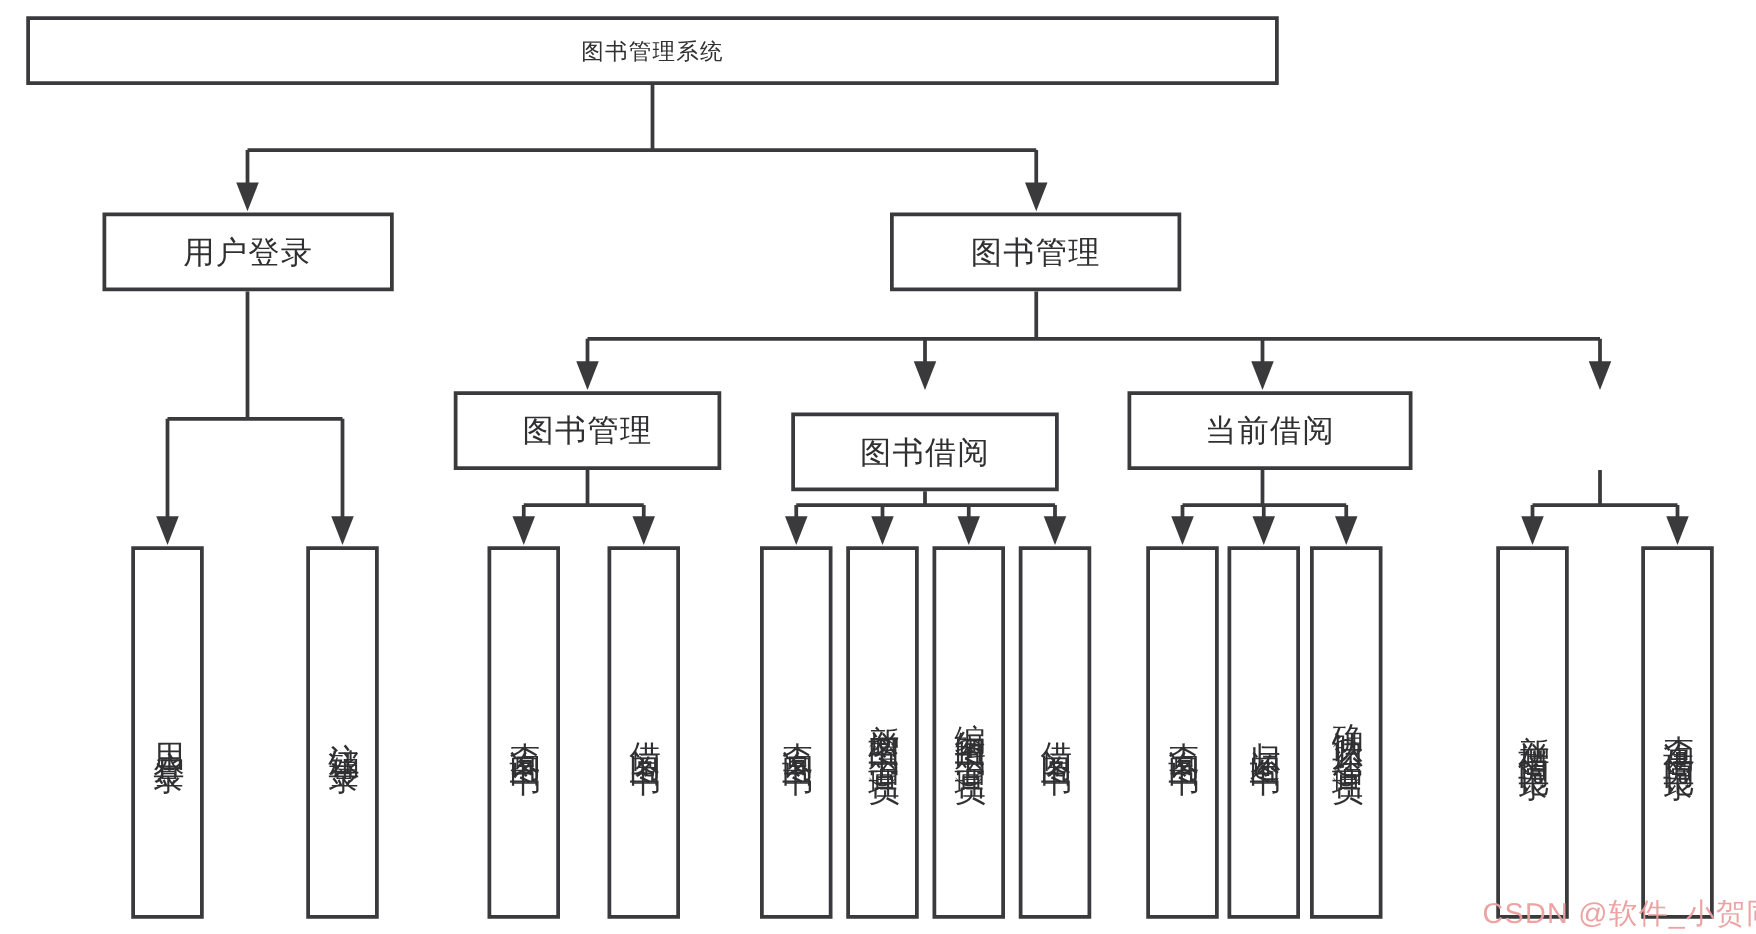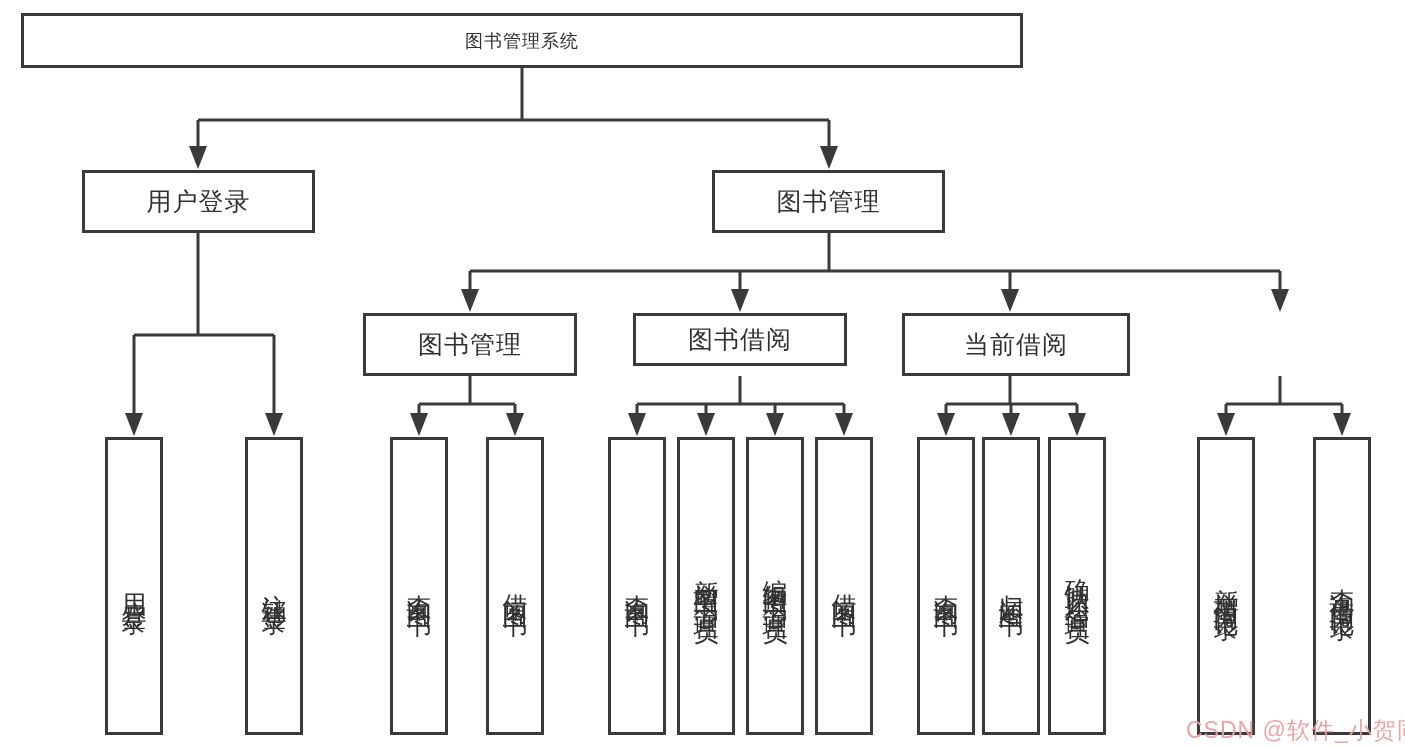--- a/index.html
+++ b/index.html
@@ -122,21 +122,21 @@
   <div class="node h" style="left:82px; top:170px; width:233px; height:63px">
     <span>用户登录</span>
   </div>
   <div class="node h" style="left:712px; top:170px; width:233px; height:63px">
     <span>图书管理</span>
   </div>
 
   <div class="node h" style="left:363px; top:313px; width:214px; height:63px">
     <span>图书管理</span>
   </div>
-  <div class="node h" style="left:633px; top:313px; width:214px; height:53px">
+  <div class="node h" style="left:633px; top:330px; width:214px; height:63px">
     <span>图书借阅</span>
   </div>
   <div class="node h" style="left:902px; top:313px; width:228px; height:63px">
     <span>当前借阅</span>
   </div>
 
   <div class="node v" style="left:105px">
     <span class="vt">用户登录</span>
   </div>
   <div class="node v" style="left:245px">

